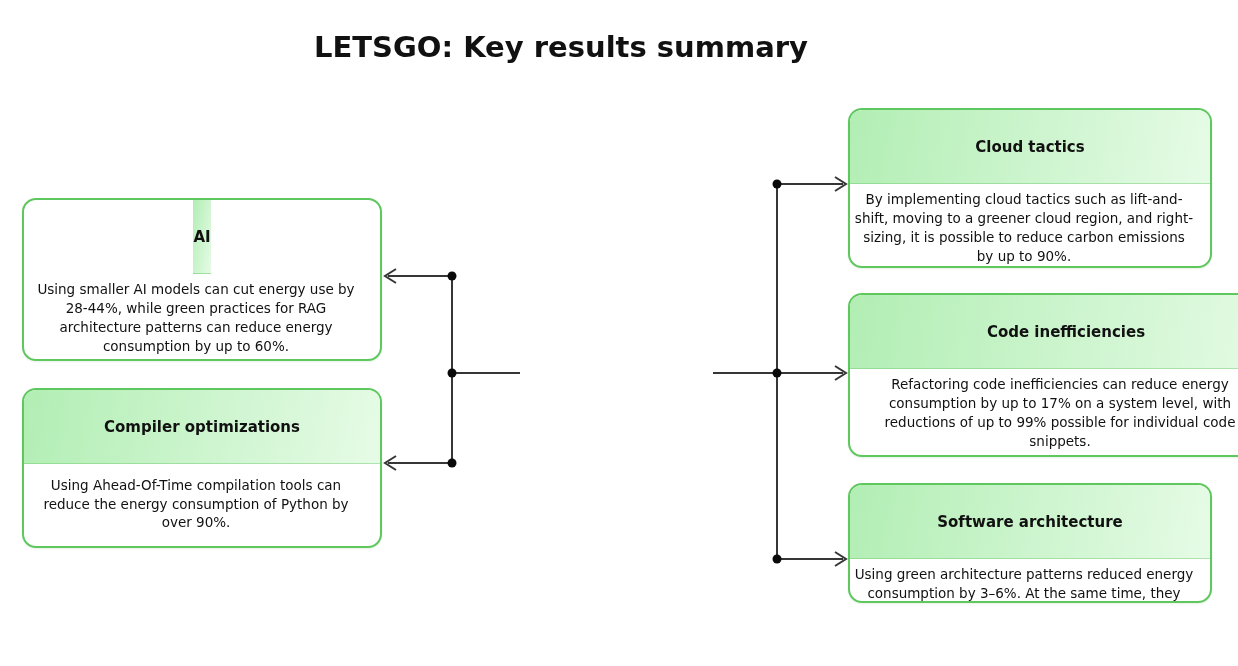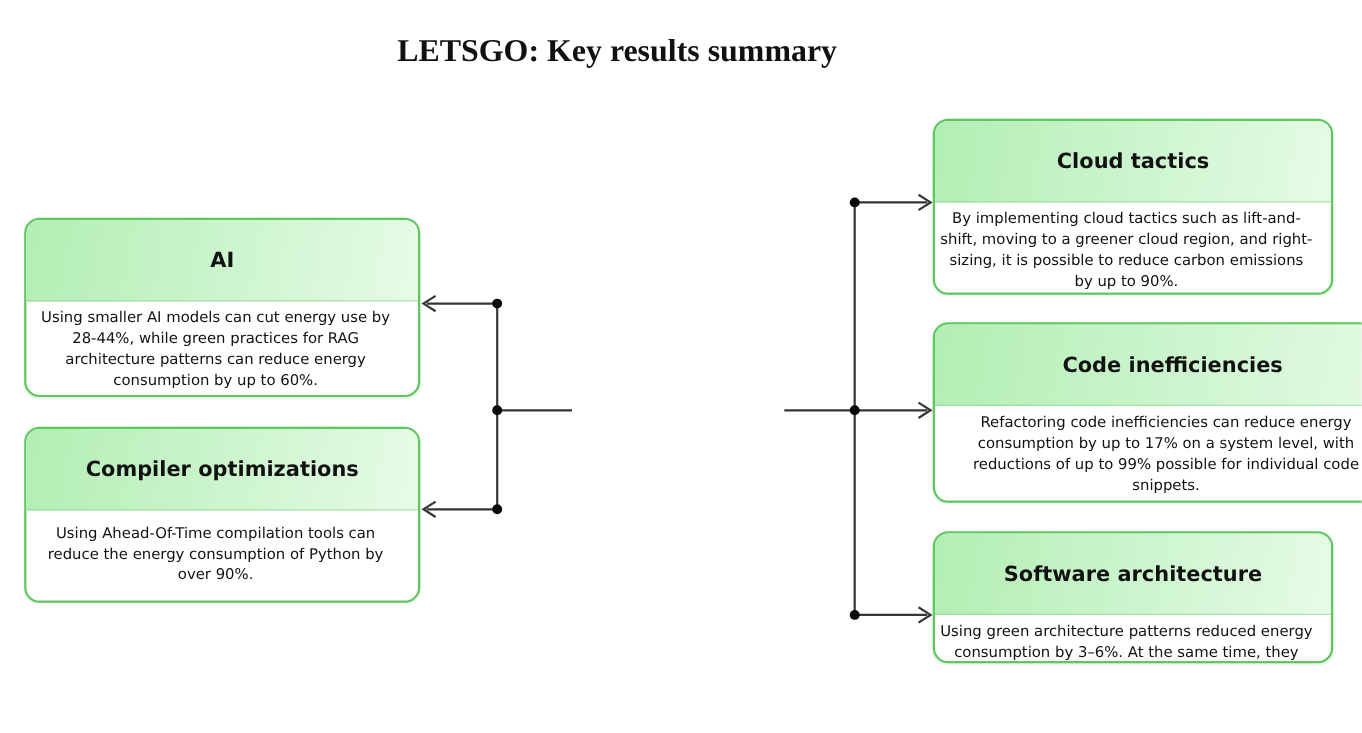--- a/index.html
+++ b/index.html
@@ -23,51 +23,50 @@
     color:var(--text);
     overflow:hidden;
   }
   .diagram-title{
     position:absolute;
     left:561px;top:30px;
     transform:translateX(-50%);
     font-size:29px;font-weight:600;
     white-space:nowrap;
     color:var(--text);
-    font-family:Liberation Serif, serif;
   }
   .connectors{
     position:absolute;left:0;top:0;width:1238px;height:666px;
   }
   .node{
     position:absolute;
     background:#ffffff;
     border:2px solid var(--box-border);
     border-radius:14px;
     overflow:hidden;
     display:flex;flex-direction:column;
     box-shadow:0 1px 2px rgba(60,140,60,0.12);
   }
   .node-header{
     height:74px;flex:0 0 74px;
     display:flex;align-items:center;justify-content:center;
     background:linear-gradient(100deg,var(--header-grad-start) 0%,var(--header-grad-end) 100%);
     border-bottom:1px solid rgba(110,200,110,0.45);
-    font-size:19px;font-weight:600;
+    font-size:15px;font-weight:600;
     color:var(--text);
   }
   .node-body{
     flex:1 1 auto;
     display:flex;align-items:center;justify-content:center;
     text-align:center;
     padding:6px 16px 8px 4px;
     font-size:13.5px;line-height:1.4;
     color:var(--text);
   }
-  .node-ai{left:22px;top:198px;width:360px;height:163px;}
+  .node-ai{left:22px;top:198px;width:360px;height:163px;align-items:center;}
   .node-compiler{left:22px;top:388px;width:360px;height:160px;}
   .node-cloud{left:848px;top:108px;width:364px;height:160px;}
   .node-code{left:848px;top:293px;width:436px;height:164px;}
   .node-software{left:848px;top:483px;width:364px;height:120px;}
   .center-node{
     position:absolute;
     left:520px;top:317px;width:193px;height:111px;
     border-radius:24px;
     background:linear-gradient(170deg,var(--center-grad-start),var(--center-grad-end));
     display:flex;align-items:center;justify-content:center;

